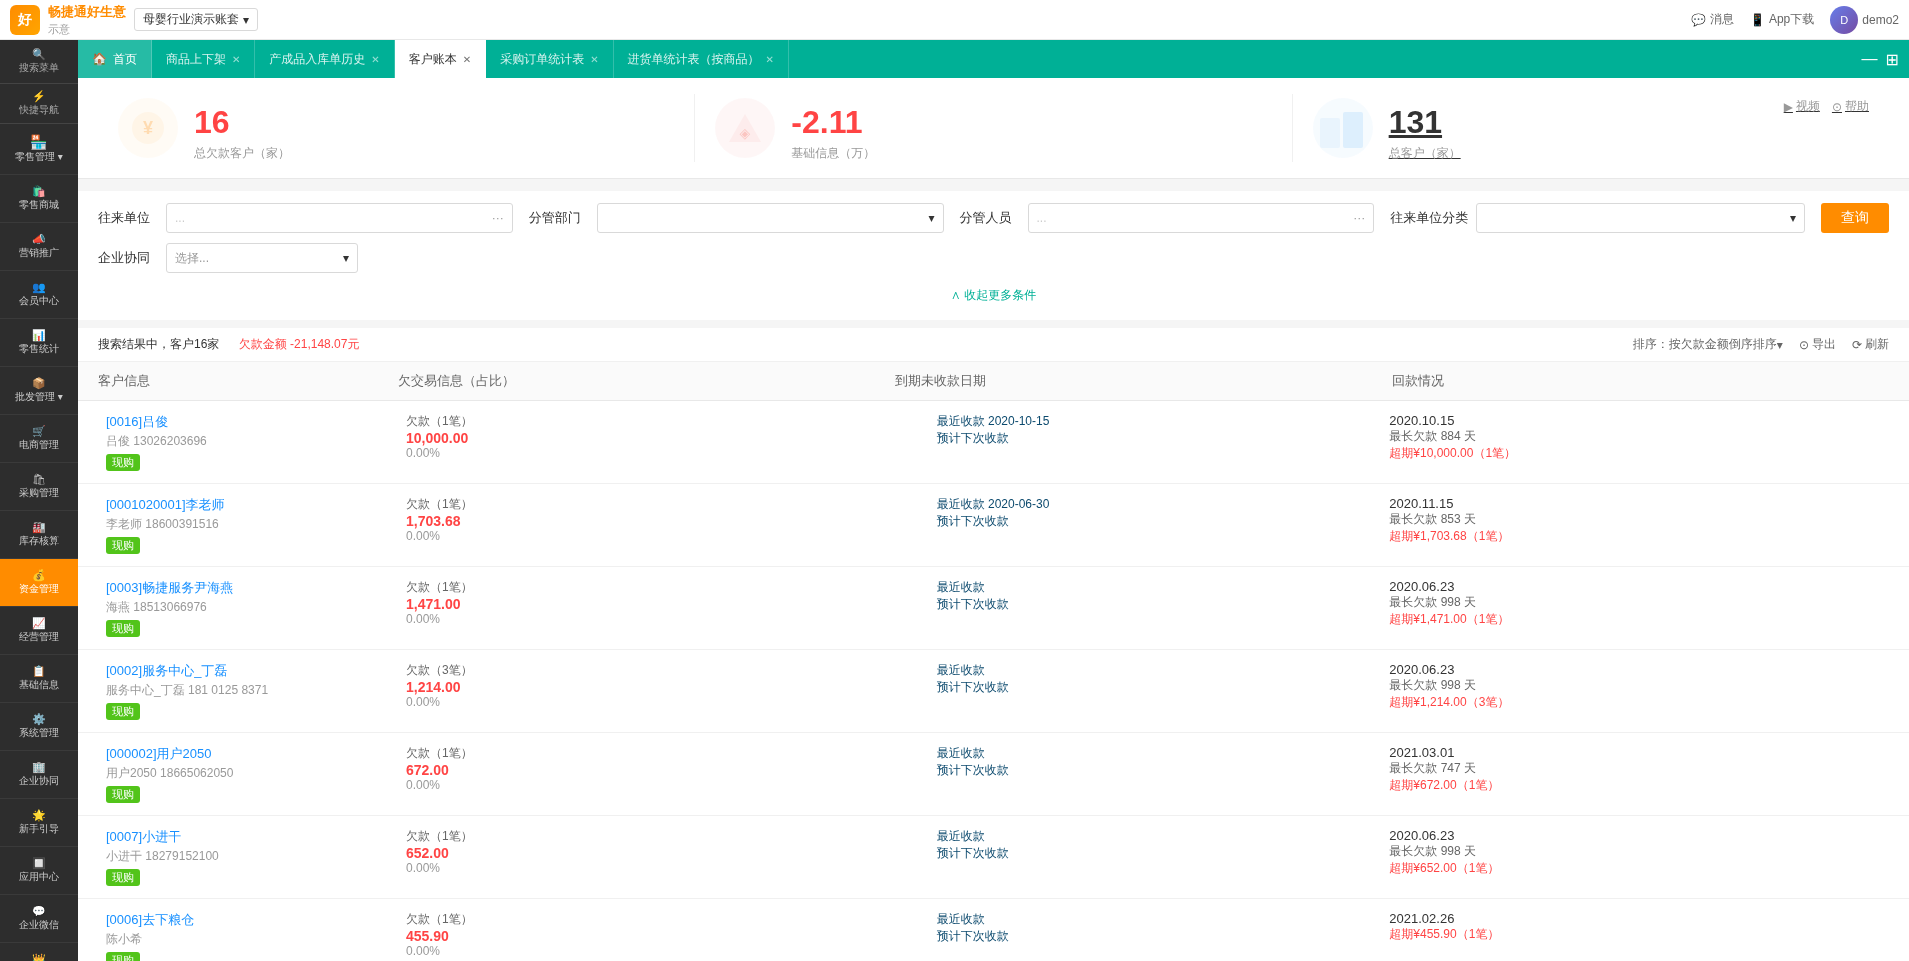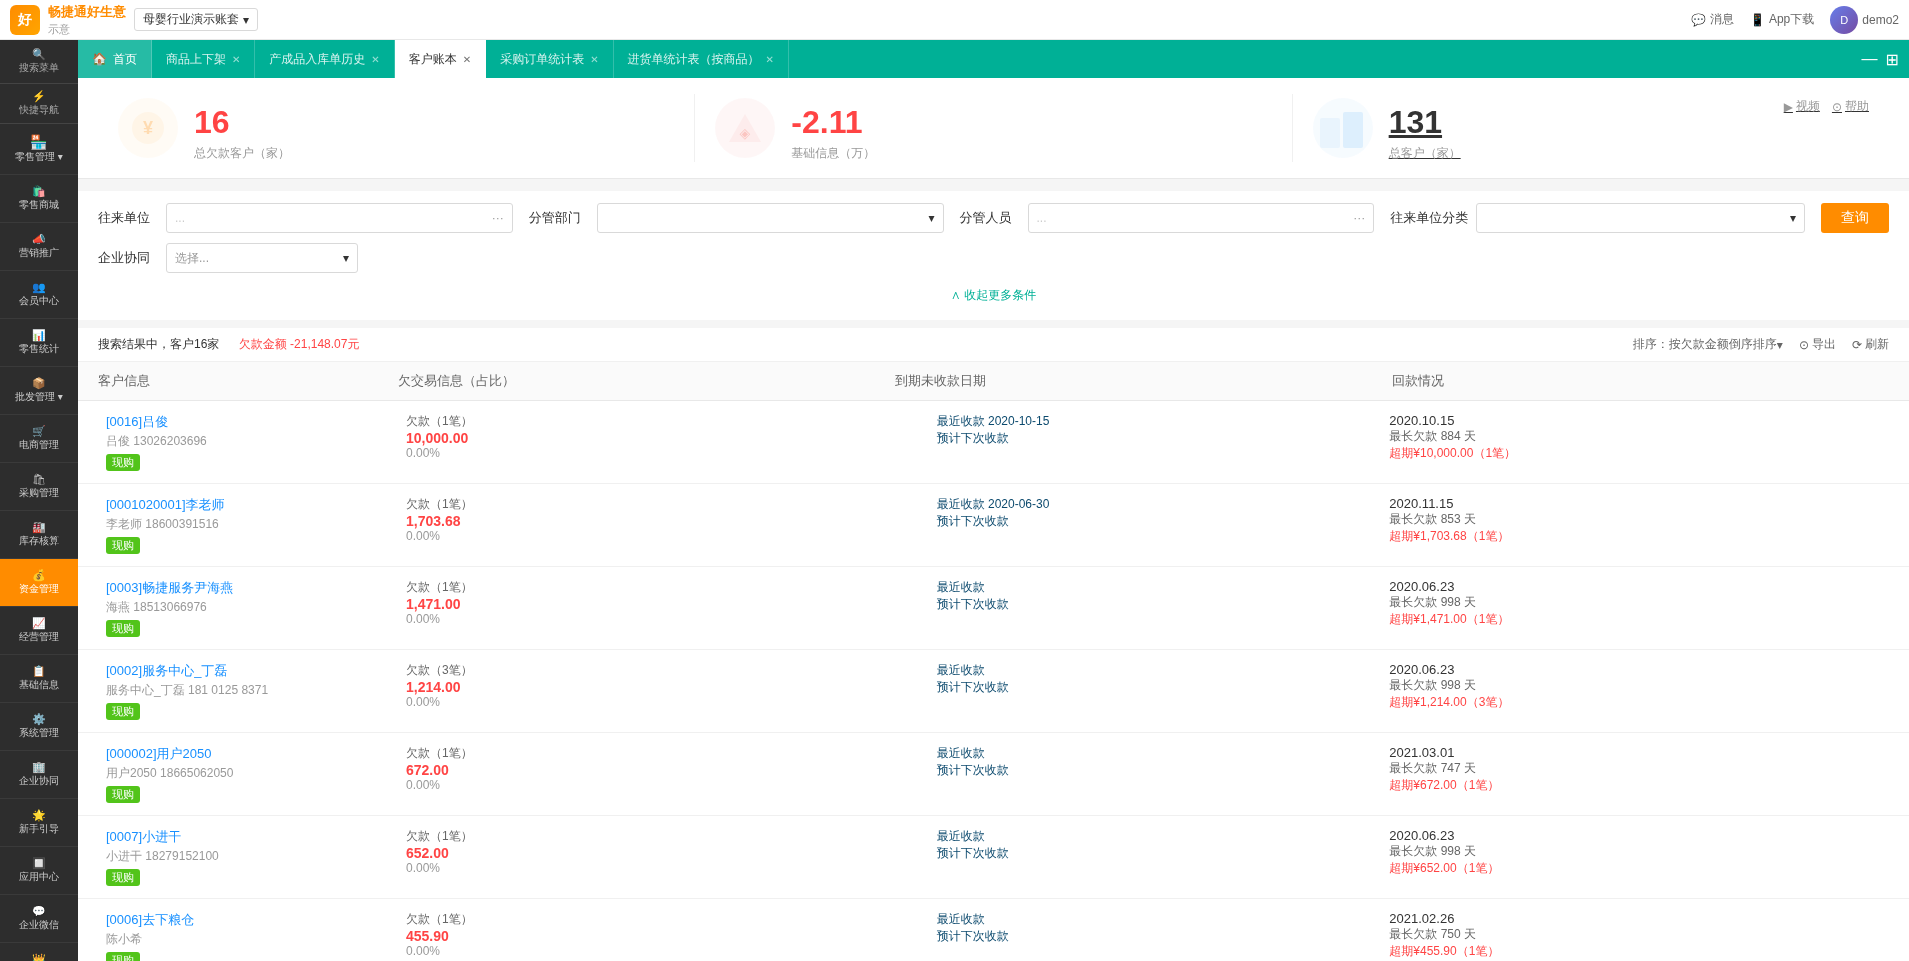--- a/index.html
+++ b/index.html
@@ -748,21 +748,20 @@
             <div class="debt-count">欠款（1笔）</div>
             <div class="debt-amount">455.90</div>
             <div class="debt-percent">0.00%</div>
           </div>
           <div>
             <div class="collection-info">最近收款</div>
             <div class="collection-info">预计下次收款</div>
           </div>
           <div>
             <div class="due-date">2021.02.26</div>
-            <div class="overdue-days">最长欠款 750 天</div>
             <div class="overdue-text" style="cursor:pointer;">超期¥455.90（1笔）</div>
           </div>
         </div>
 
       </div>
     </div>
   </div>
 </div>
 
 </body></html>

